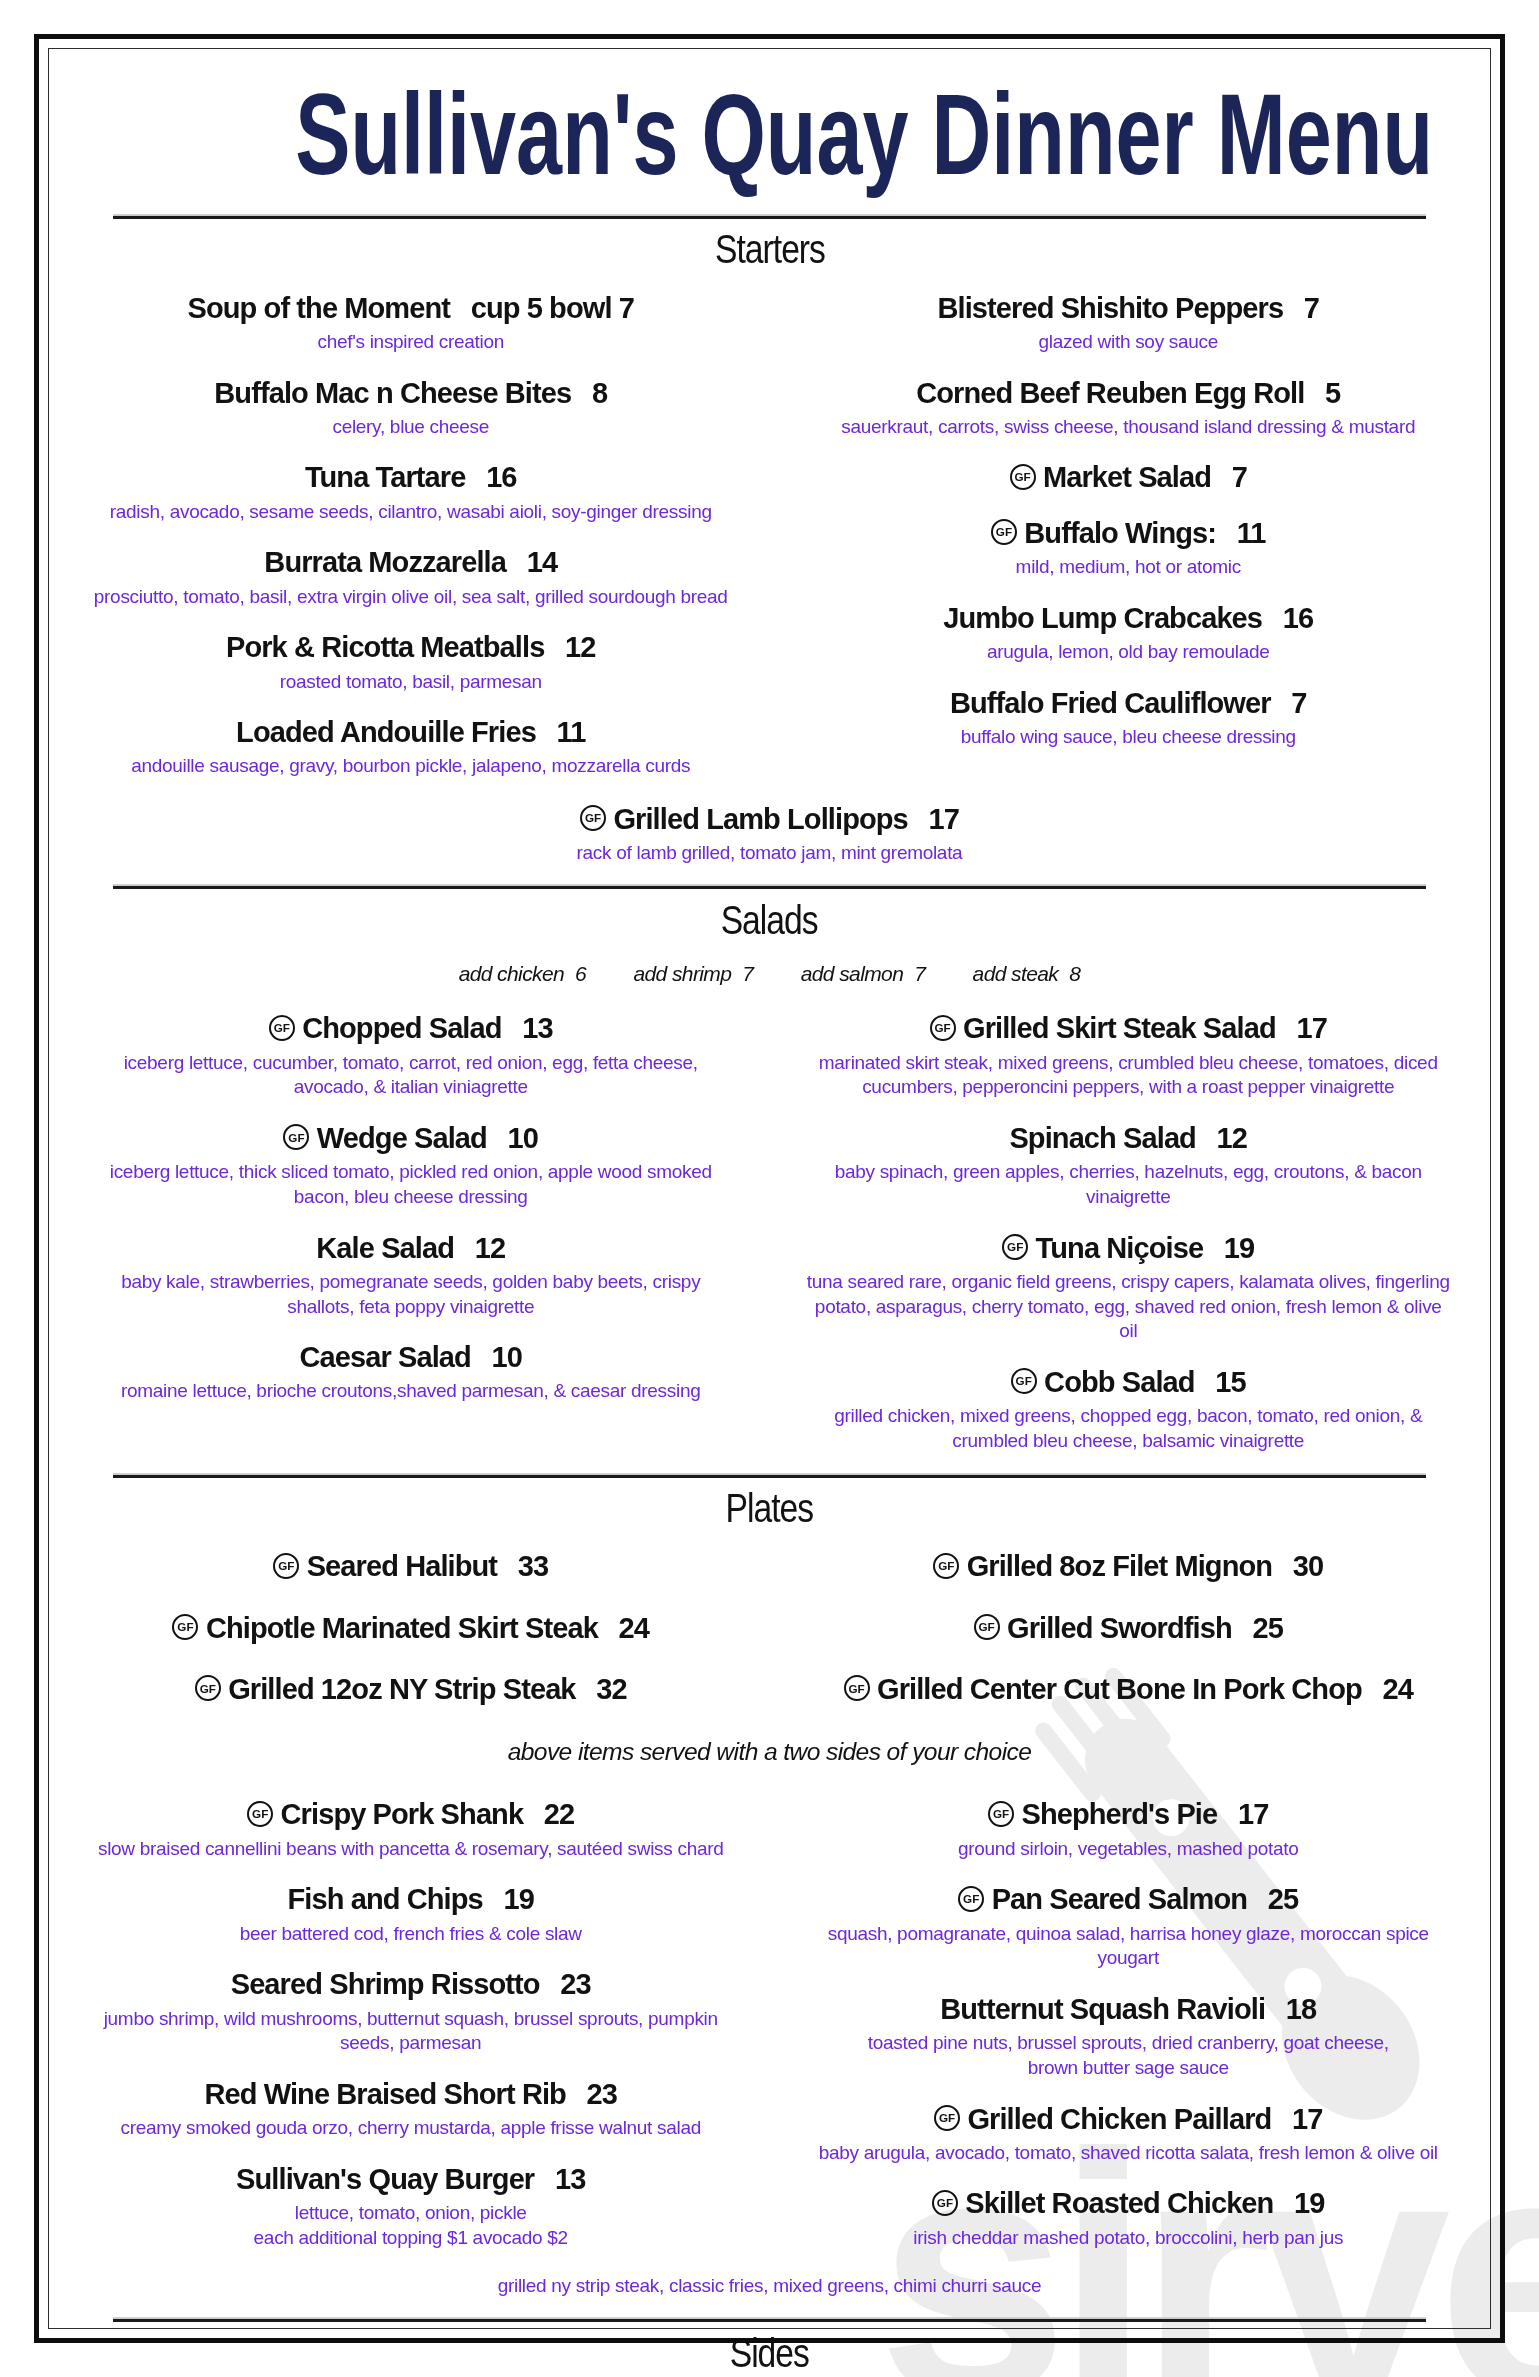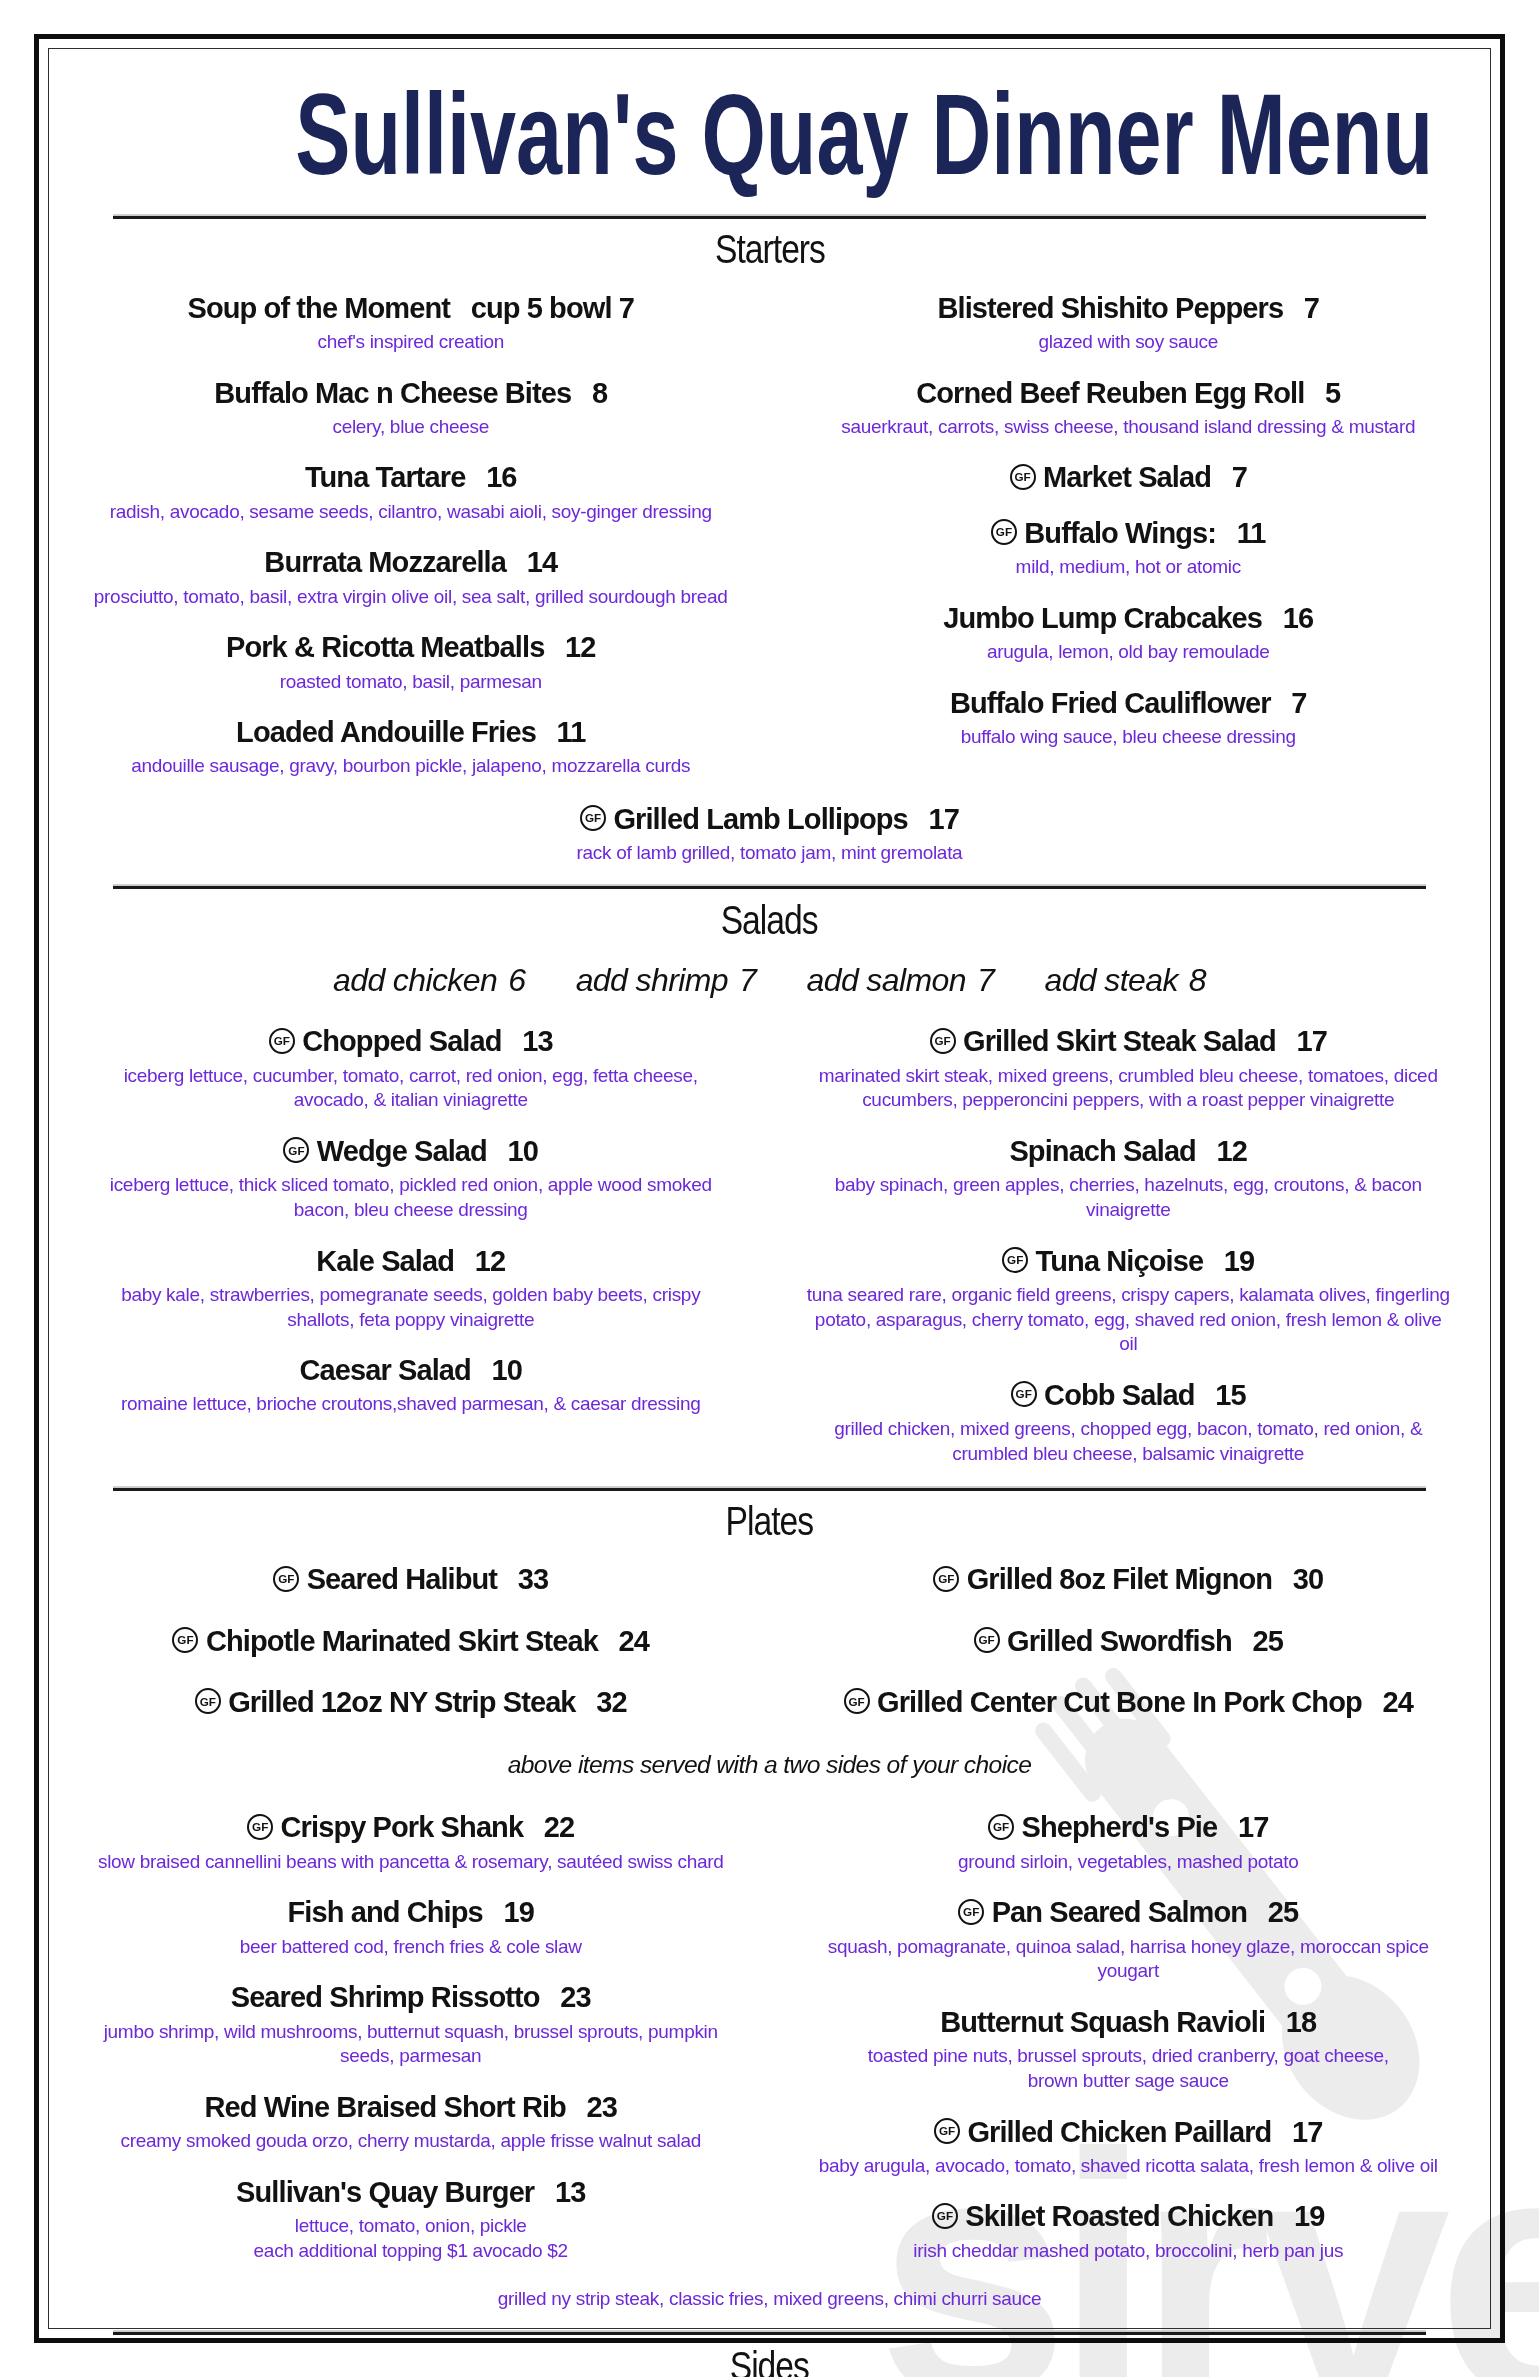--- a/index.html
+++ b/index.html
@@ -70,21 +70,21 @@
   .gf {
     display:inline-flex; align-items:center; justify-content:center;
     width:26px; height:26px; border:2.5px solid #121212; border-radius:50%;
     font-size:11.7px; font-weight:bold; letter-spacing:0;
     vertical-align:middle; margin-right:7.4px; position:relative; top:-3.1px;
     flex:none;
   }
 
   .center-item { margin:23.4px auto 3.7px auto; }
 
-  .addons { font-style:italic; font-size:32px; letter-spacing:-0.6px; margin:0 0 26px 0; }
+  .addons { font-style:italic; font-size:21px; letter-spacing:-0.6px; margin:0 0 26px 0; }
   .addon { margin:0 21px; }
   .addon-price { margin-left:11px; font-style:italic; }
 
   .simple-list { display:flex; flex-direction:column; gap:28px; }
   .plates-note { font-style:italic; font-size:24.6px; letter-spacing:-0.6px; margin:32px 0 32px 0; }
 
   
   .wm-text {
     position:absolute; top:2102px; left:877px; z-index:1;
     font-size:345px; font-weight:bold; letter-spacing:-13.5px;

